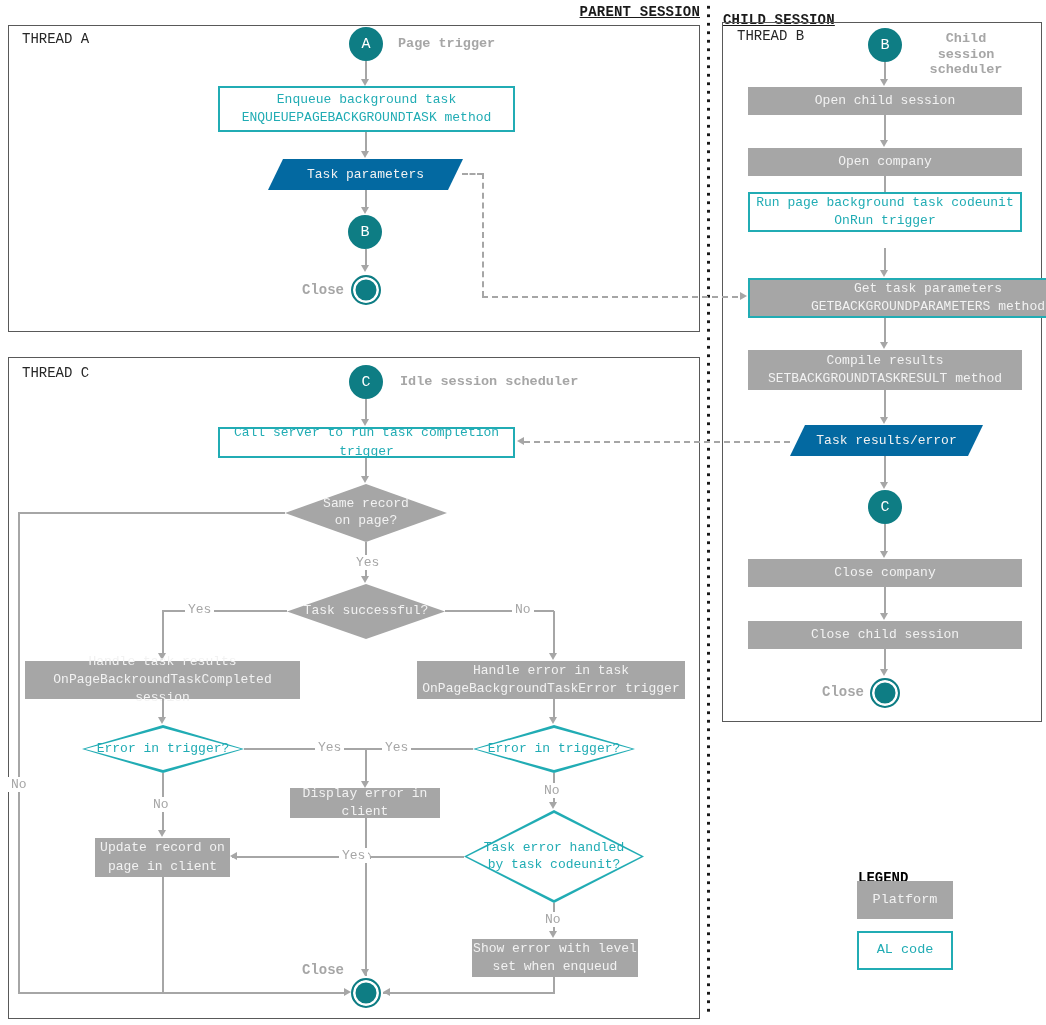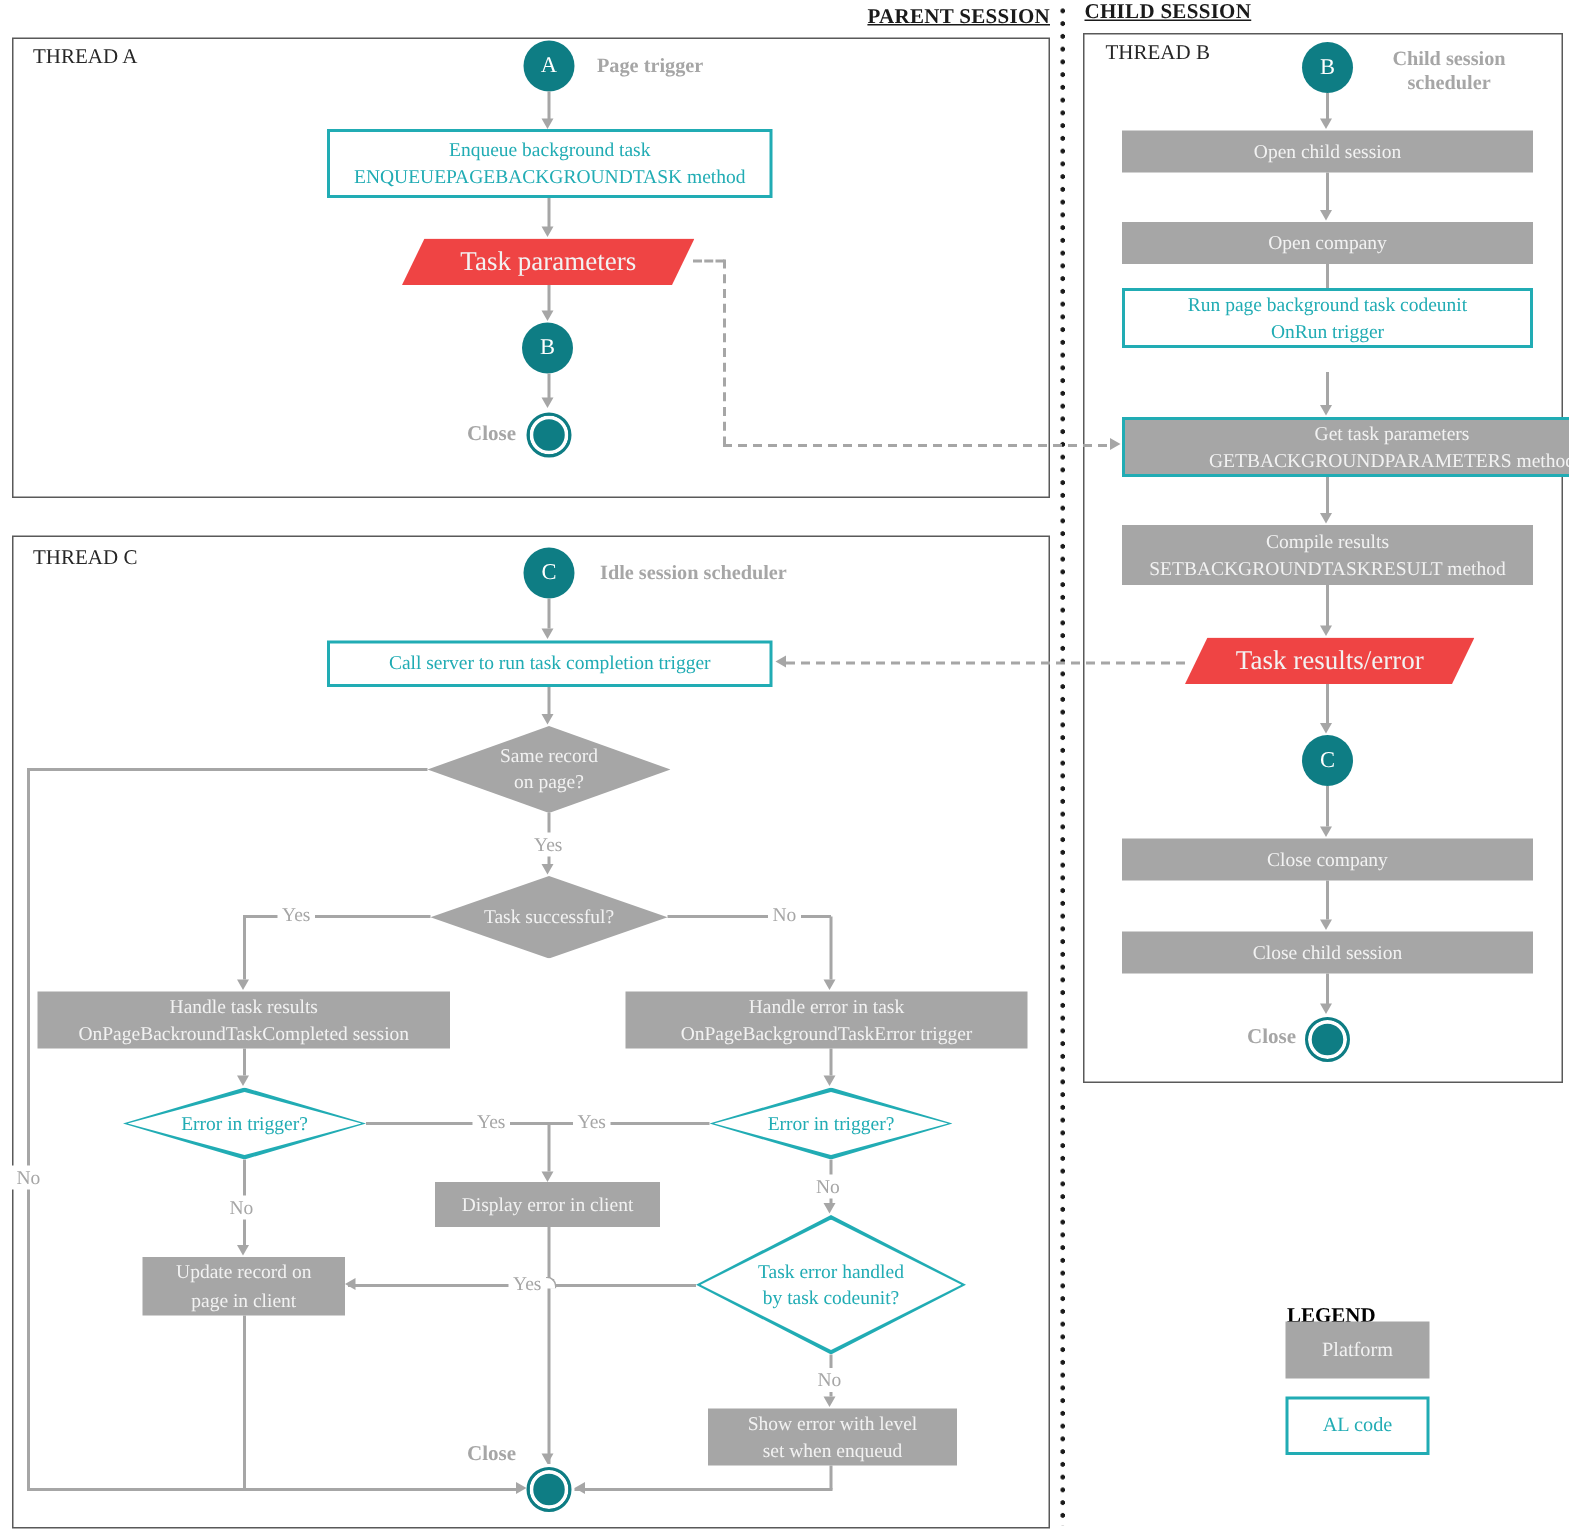--- a/index.html
+++ b/index.html
@@ -1,32 +1,32 @@
 <!DOCTYPE html>
 <html><head>
 <meta charset="utf-8">
 <style>
   html,body{margin:0;padding:0;background:#fff;}
   #diagram{position:relative;width:1046px;height:1025px;background:#fff;
-    font-family:Liberation Serif, serif;overflow:hidden;}
+    font-family:Liberation Mono, monospace;overflow:hidden;}
   .hdr{position:absolute;font-size:14px;font-weight:bold;color:#1a1a1a;
     text-decoration:underline;letter-spacing:.2px;}
   .tbox{position:absolute;border:1px solid #595959;background:transparent;}
   .ttitle{position:absolute;font-size:14px;color:#262626;}
   .divider{position:absolute;width:3px;
     background-image:radial-gradient(circle,#1a1a1a 1.4px,transparent 1.6px);
     background-size:3px 8.5px;background-repeat:repeat-y;}
   .gbox{position:absolute;background:#a6a6a6;color:#f2f2f2;display:flex;flex-direction:column;
     align-items:center;justify-content:center;text-align:center;font-size:13px;line-height:1.4;}
   .tealbox{position:absolute;background:#fff;border:2px solid #21acb4;color:#21acb4;display:flex;
     flex-direction:column;align-items:center;justify-content:center;text-align:center;font-size:13px;line-height:1.4;}
   .gtbox{position:absolute;background:#a6a6a6;border:2px solid #21acb4;color:#f2f2f2;display:flex;
     flex-direction:column;align-items:center;justify-content:center;text-align:center;font-size:13px;line-height:1.4;}
-  .para{position:absolute;background:#ef4444;color:#f2f2f2;display:flex;align-items:center;
-    justify-content:center;font-size:18px;
+  .para{position:absolute;background:#0369a1;color:#f2f2f2;display:flex;align-items:center;
+    justify-content:center;font-size:13px;
     clip-path:polygon(15px 0,100% 0,calc(100% - 15px) 100%,0 100%);}
   .dia{position:absolute;}
   .dia .fill{position:absolute;inset:0;clip-path:polygon(50% 0,100% 50%,50% 100%,0 50%);}
   .dia .inner{position:absolute;inset:3px;clip-path:polygon(50% 0,100% 50%,50% 100%,0 50%);background:#fff;}
   .dia .txt{position:absolute;inset:0;display:flex;flex-direction:column;align-items:center;
     justify-content:center;text-align:left;font-size:13px;line-height:1.3;}
   .gdia .fill{background:#a6a6a6;}
   .gdia .txt{color:#f2f2f2;}
   .tdia .fill{background:#21acb4;}
   .tdia .txt{color:#21acb4;}
@@ -49,21 +49,21 @@
   .hop{position:absolute;width:13px;height:8px;background:#fff;border:1.5px solid #a6a6a6;
     border-bottom:none;border-radius:7px 7px 0 0;z-index:4;box-sizing:border-box;}
   .legt{position:absolute;font-size:14px;font-weight:bold;color:#000;margin-top:20px;}
 </style>
 </head>
 <body>
 
 <div id="diagram">
 
   <div class="hdr" style="left:520px;top:4px;width:180px;text-align:right;">PARENT SESSION</div>
-  <div class="hdr" style="left:723px;top:1px;">CHILD SESSION</div>
+  <div class="hdr" style="left:723px;top:12px;">CHILD SESSION</div>
   <div class="divider" style="left:707px;top:3px;height:1014px;"></div>
 
   <div class="tbox" style="left:8px;top:25px;width:690px;height:305px;"></div>
   <div class="ttitle" style="left:22px;top:31px;">THREAD A</div>
   <div class="tbox" style="left:722px;top:22px;width:318px;height:698px;"></div>
   <div class="ttitle" style="left:737px;top:28px;">THREAD B</div>
   <div class="tbox" style="left:8px;top:357px;width:690px;height:660px;"></div>
   <div class="ttitle" style="left:22px;top:365px;">THREAD C</div>
 
   <div class="circle" style="left:349px;top:27px;">A</div>

